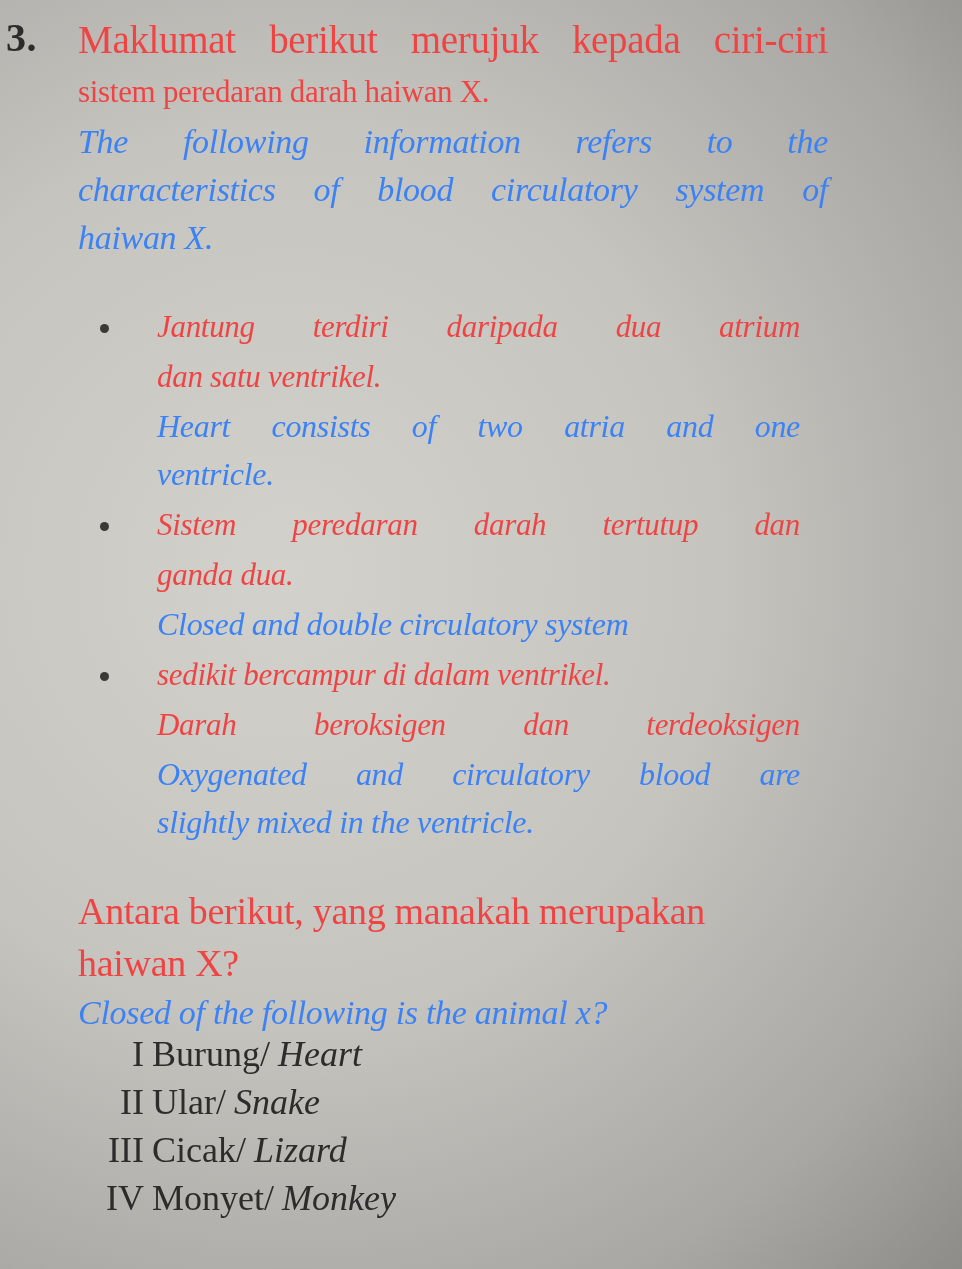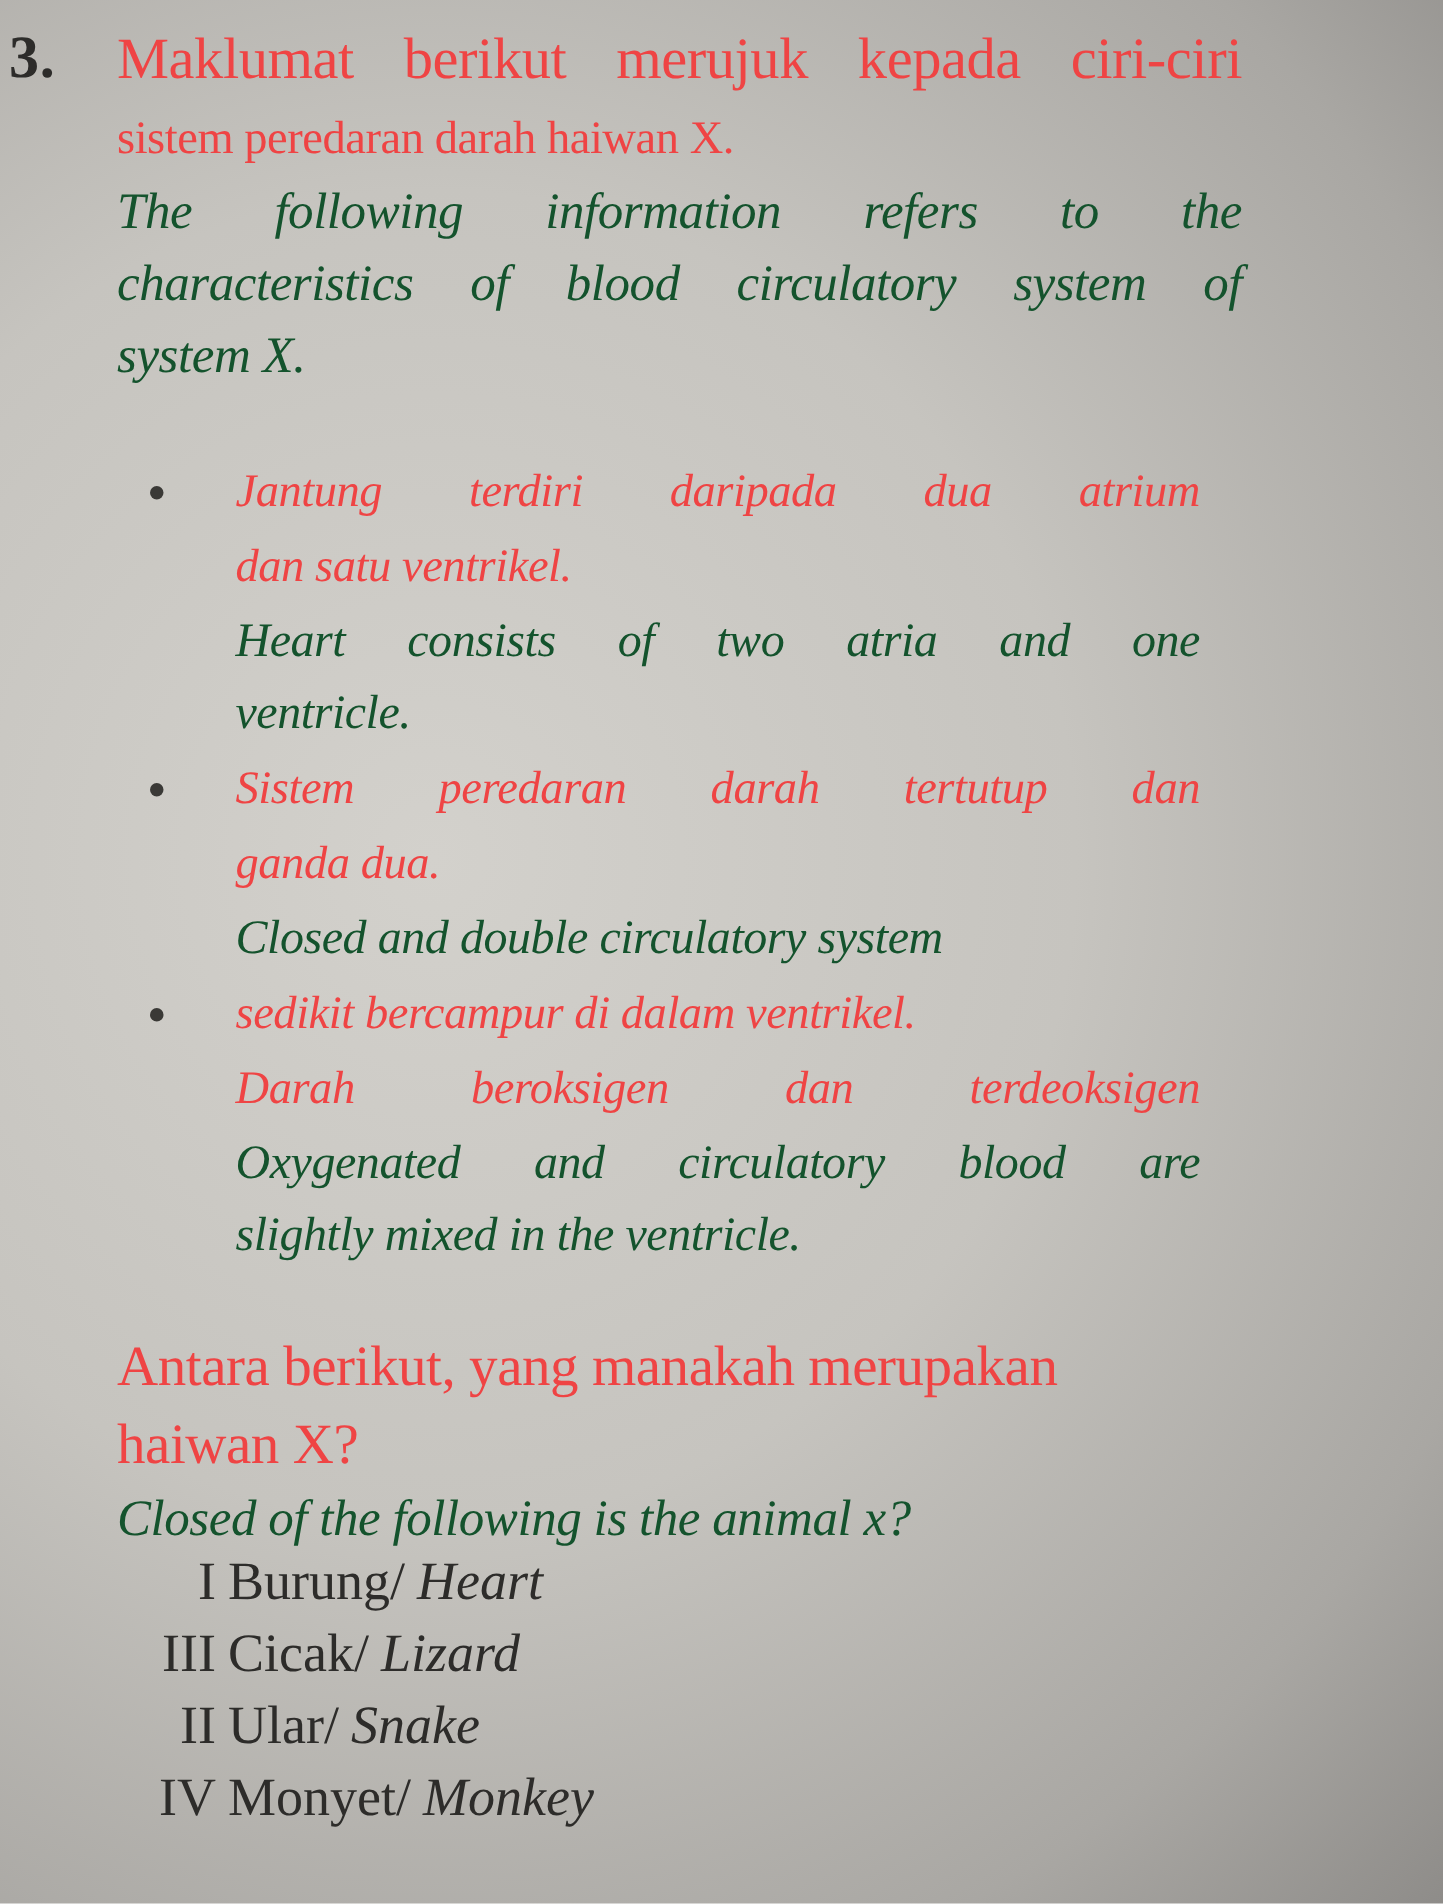--- a/index.html
+++ b/index.html
@@ -38,21 +38,21 @@
     .ms {
       font-size: 38px;
       line-height: 52px;
       color: #ef4444;
       letter-spacing: -0.3px;
     }
     .en {
       font-style: italic;
       font-size: 34px;
       line-height: 48px;
-      color: #14532d;
+      color: #3b82f6;
       text-align: justify;
       letter-spacing: -0.3px;
     }
     .justify-line {
       text-align: justify;
       text-align-last: justify;
     }
     .intro { top: 14px; }
     .bullets {
       position: absolute;
@@ -111,21 +111,21 @@
 
 <div class="page">
 
   <div class="q-num">3.</div>
 
   <div class="block intro">
     <div class="ms justify-line" style="font-size:39px;">Maklumat berikut merujuk kepada ciri-ciri</div>
     <div class="ms" style="font-size:31px;">sistem peredaran darah haiwan X.</div>
     <div class="en justify-line">The following information refers to the</div>
     <div class="en justify-line">characteristics of blood circulatory system of</div>
-    <div class="en">system X.</div>
+    <div class="en">haiwan X.</div>
   </div>
 
   <ul class="bullets">
     <li class="bullet">
       <span class="dot"></span>
       <div class="ms justify-line">Jantung terdiri daripada dua atrium</div>
       <div class="ms">dan satu ventrikel.</div>
       <div class="en justify-line">Heart consists of two atria and one</div>
       <div class="en">ventricle.</div>
     </li>
@@ -150,28 +150,28 @@
     <div class="en" style="text-align:left;">Closed of the following is the animal x?</div>
   </div>
 
   <ul class="options">
     <li class="option">
       <span class="roman">I</span>
       <span class="ms-label">Burung/</span>
       <span class="en-label">Heart</span>
     </li>
     <li class="option">
+      <span class="roman">II</span>
+      <span class="ms-label">Ular/</span>
+      <span class="en-label">Snake</span>
+    </li>
+    <li class="option">
       <span class="roman">III</span>
       <span class="ms-label">Cicak/</span>
       <span class="en-label">Lizard</span>
-    </li>
-    <li class="option">
-      <span class="roman">II</span>
-      <span class="ms-label">Ular/</span>
-      <span class="en-label">Snake</span>
     </li>
     <li class="option">
       <span class="roman">IV</span>
       <span class="ms-label">Monyet/</span>
       <span class="en-label">Monkey</span>
     </li>
   </ul>
 
 </div>
 

